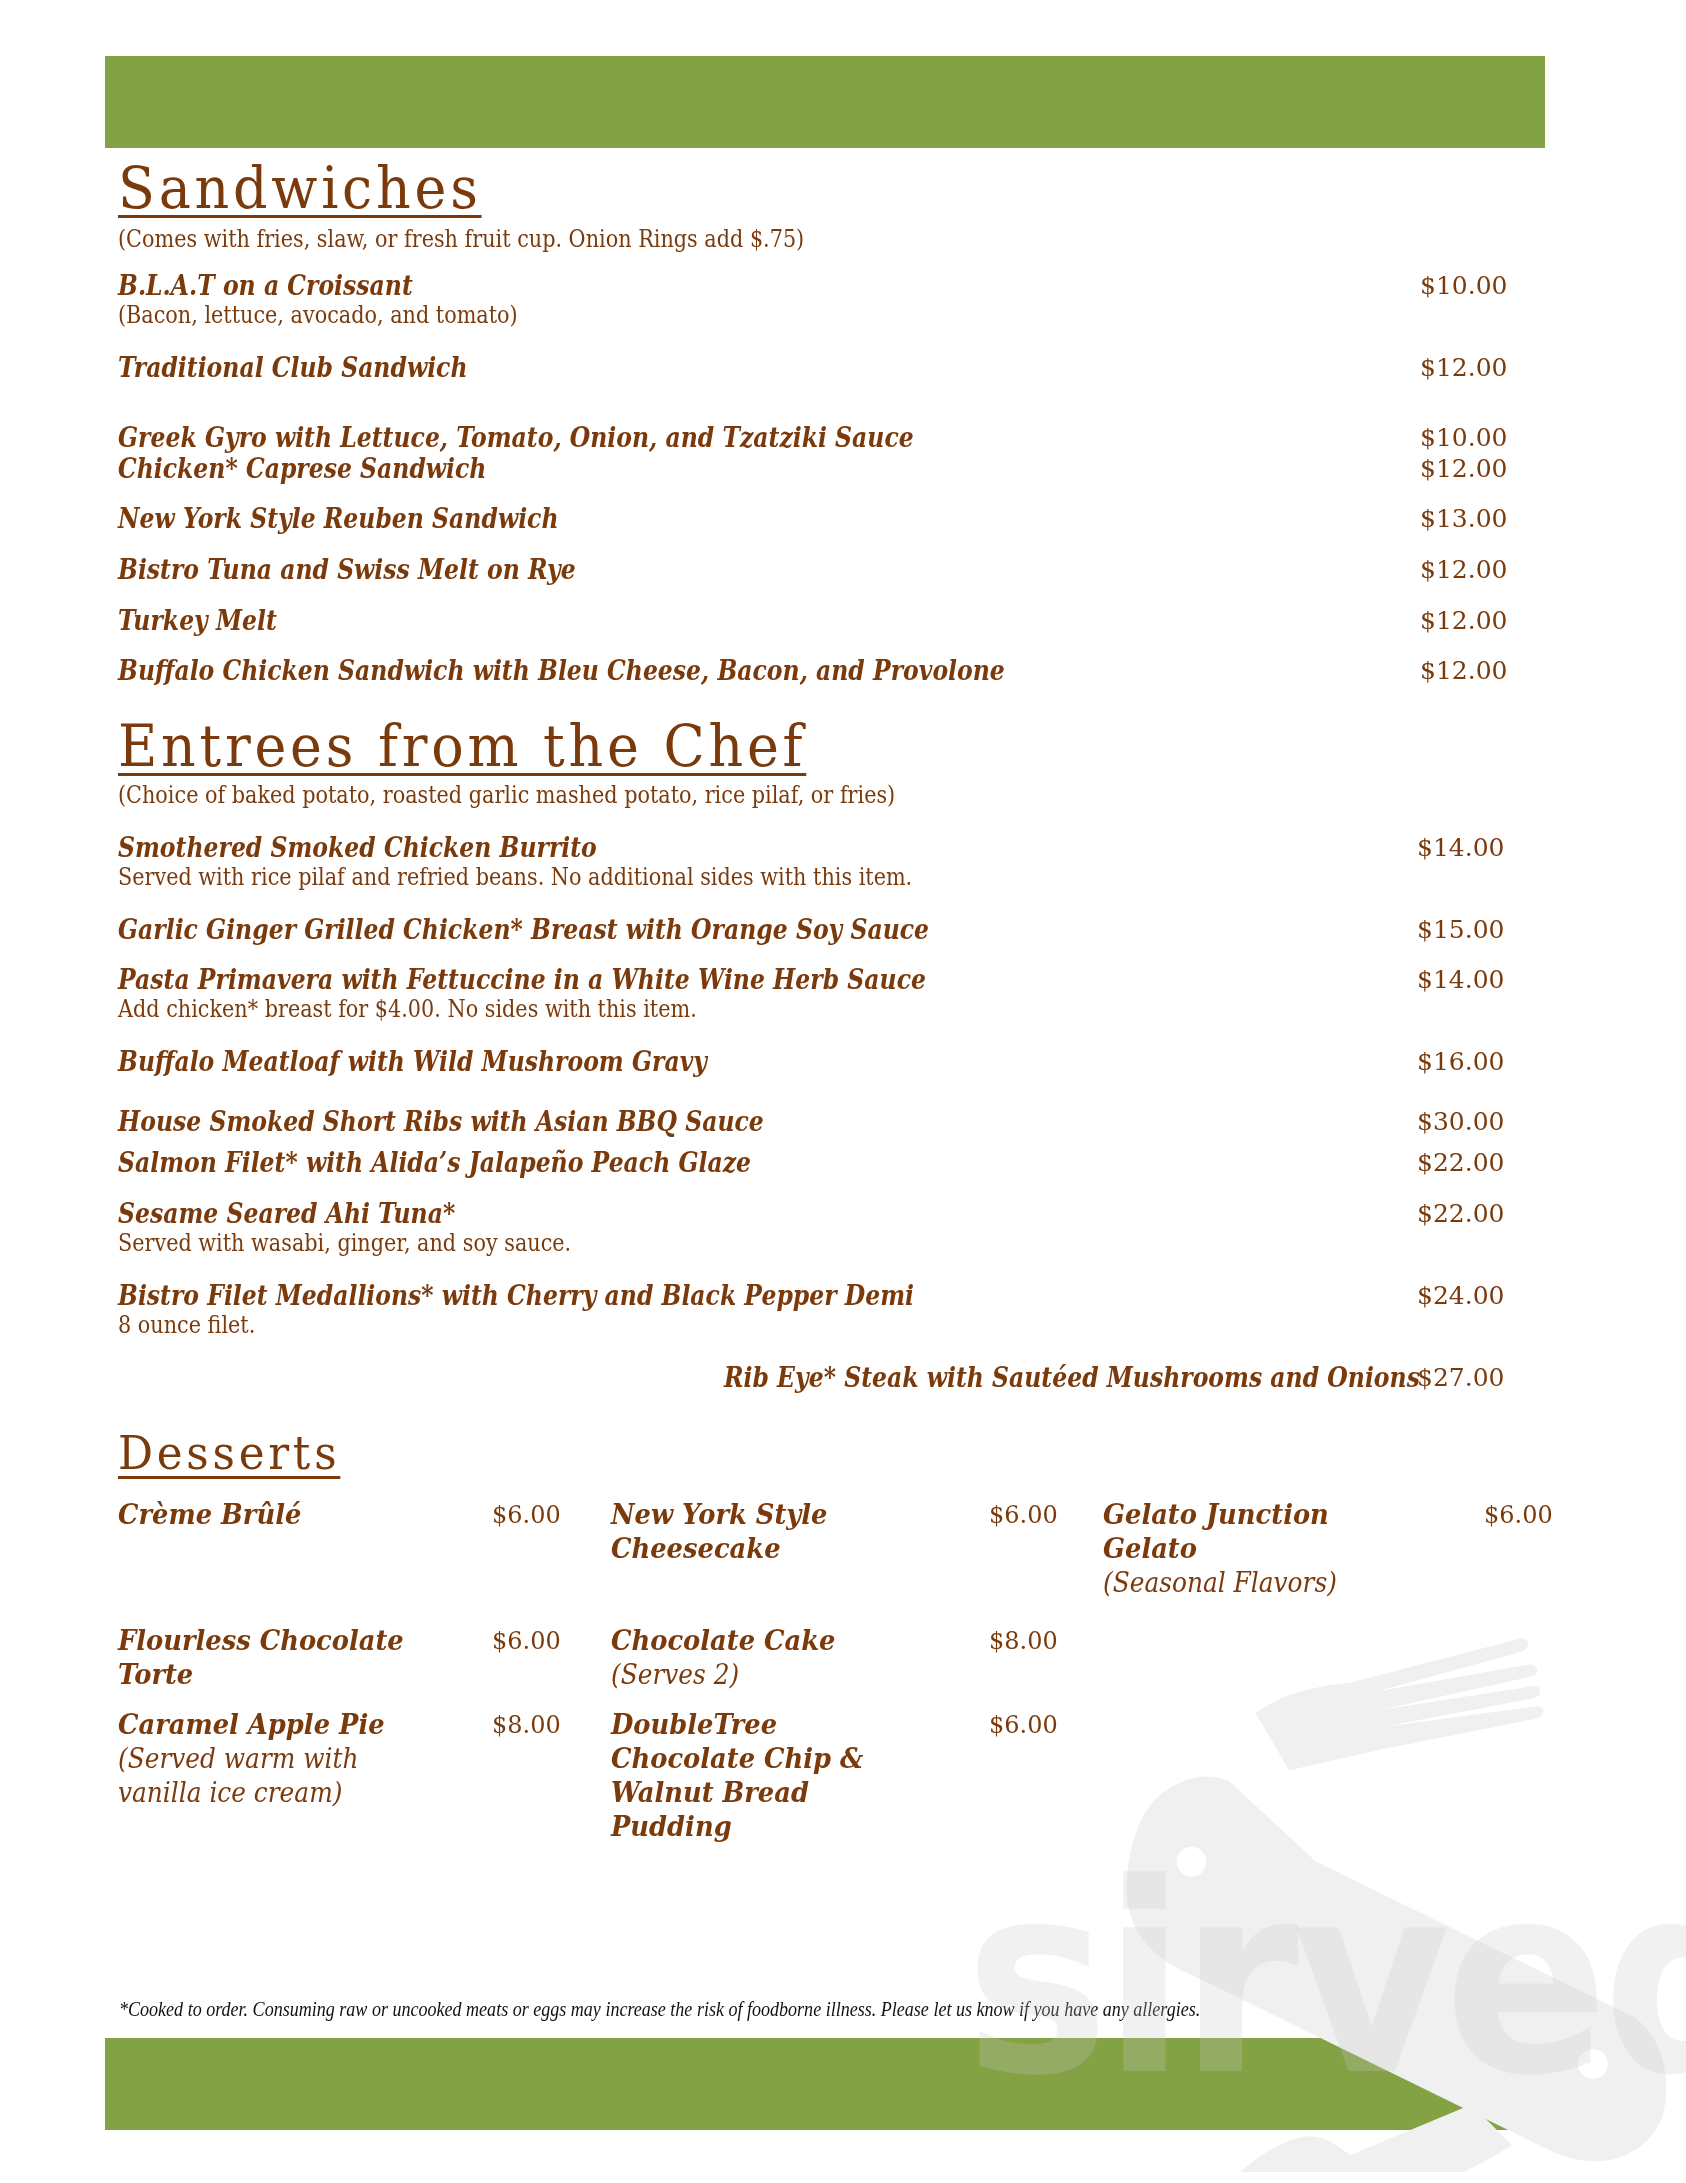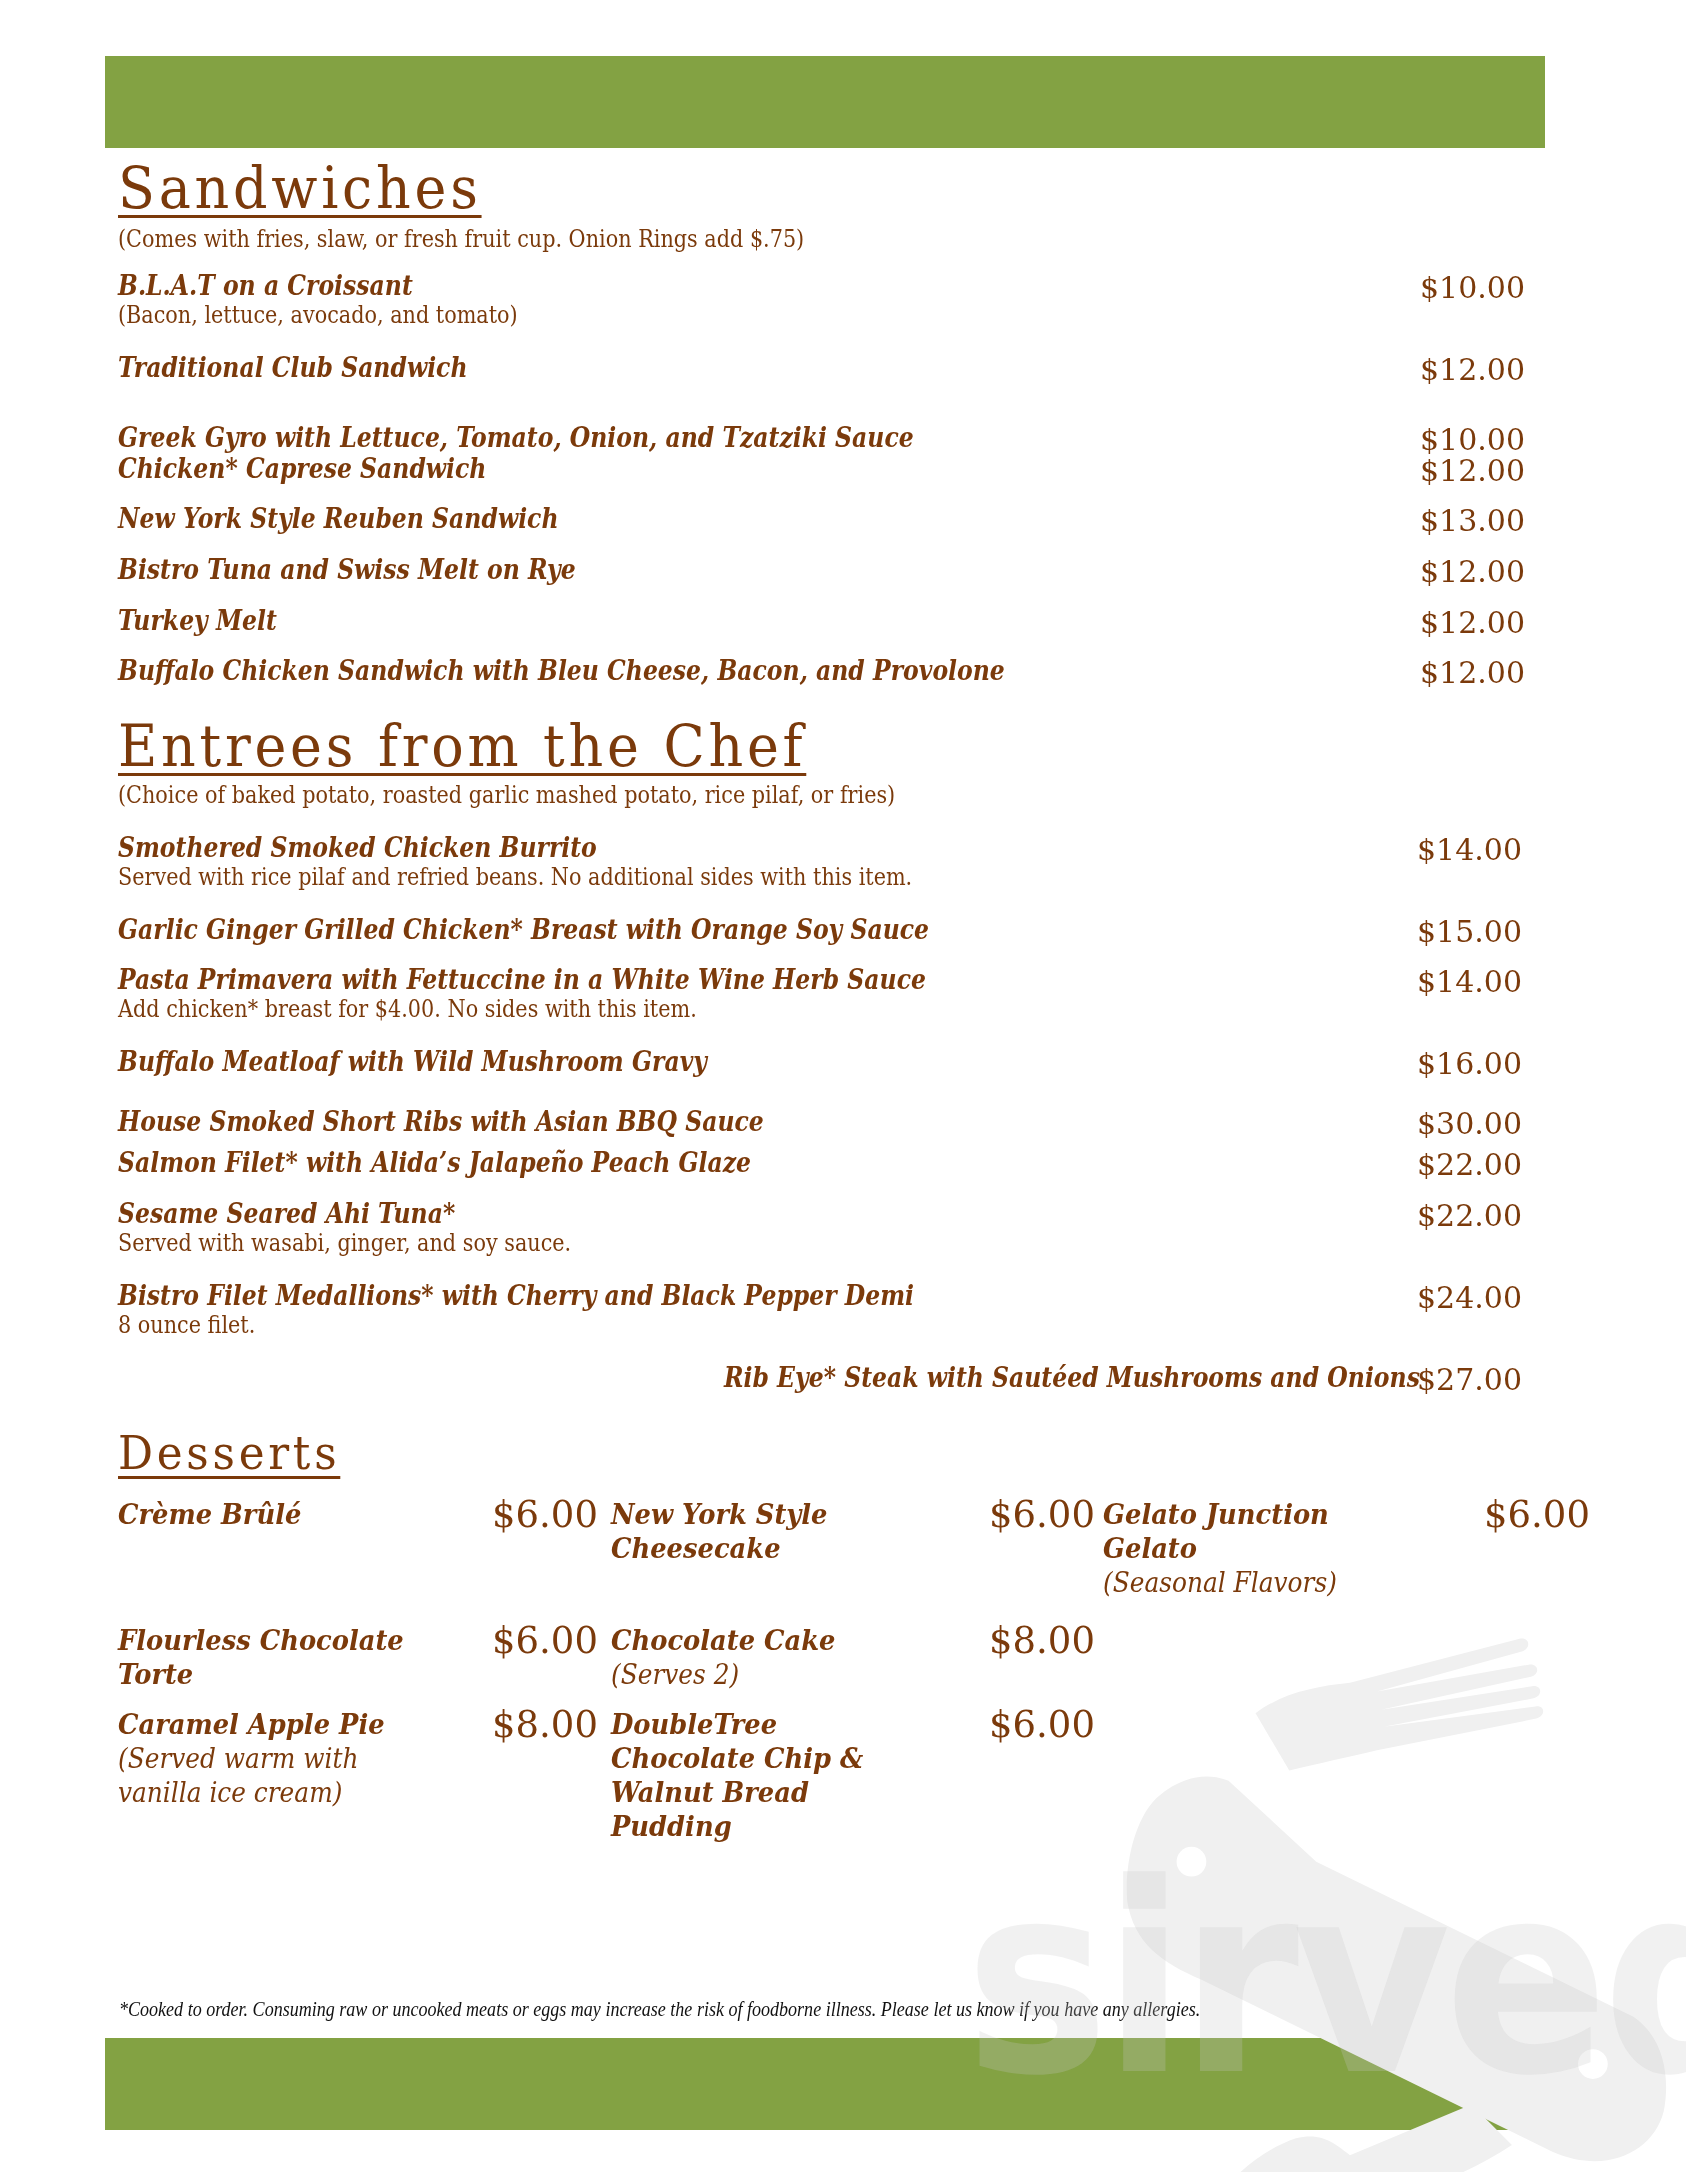--- a/index.html
+++ b/index.html
@@ -96,21 +96,21 @@
       font-size: 23.6px;
       line-height: 1;
       margin-top: 4px;
       white-space: nowrap;
       transform: scaleX(0.88);
       transform-origin: left top;
     }
     .item-price {
       position: absolute;
       top: 1.3px;
-      font-size: 30px;
+      font-size: 25px;
       line-height: 1;
       white-space: nowrap;
       font-variant: small-caps;
     }
     .sandwich-price { left: 1302px; }
     .entree-price { left: 1299px; }
 
     
     .dessert {
       position: absolute;
@@ -129,21 +129,21 @@
       font-style: italic;
       font-size: 27px;
       line-height: 34px;
       width: 324px;
       transform: scaleX(0.92);
       transform-origin: left top;
     }
     .dessert-price {
       position: absolute;
       top: 0;
-      font-size: 37px;
+      font-size: 24px;
       line-height: 34px;
     }
 
     .footnote {
       position: absolute;
       left: 119px;
       top: 1996px;
       font-family: "Liberation Serif", "DejaVu Serif", serif;
       font-style: italic;
       font-size: 22px;

